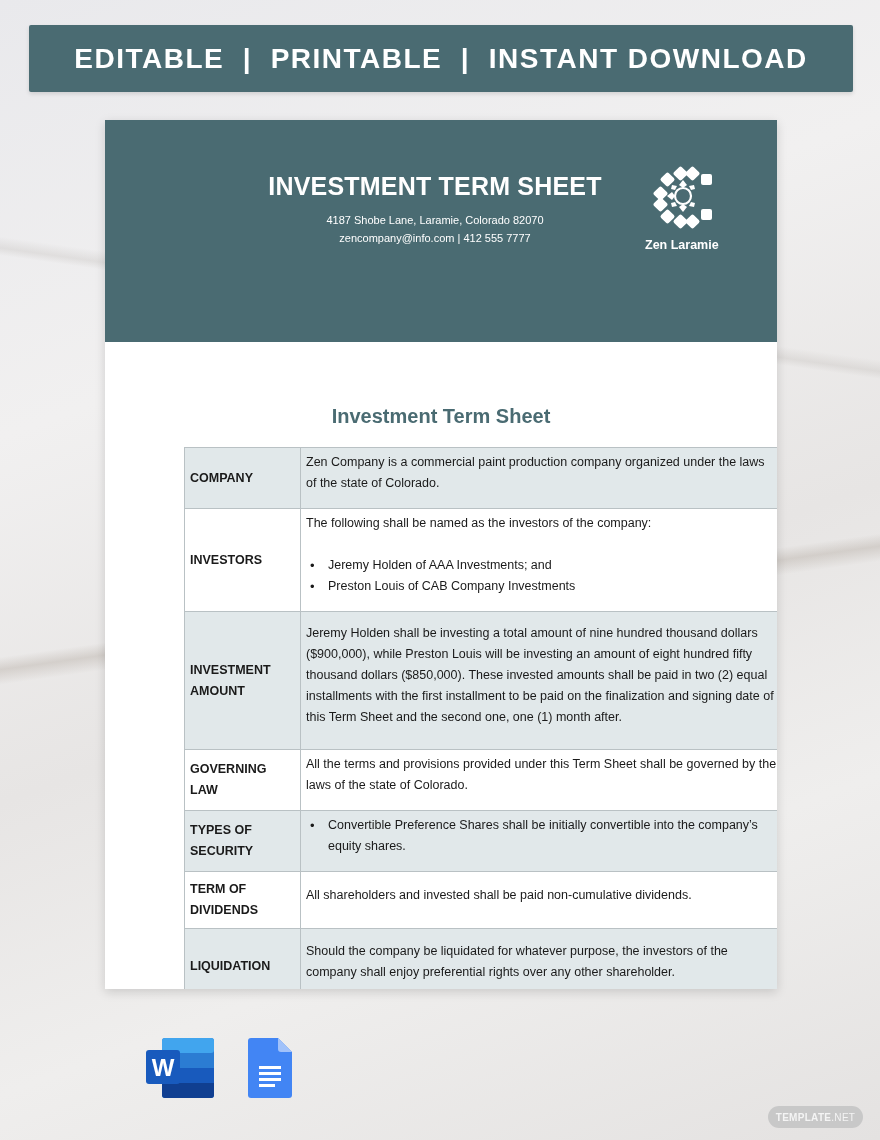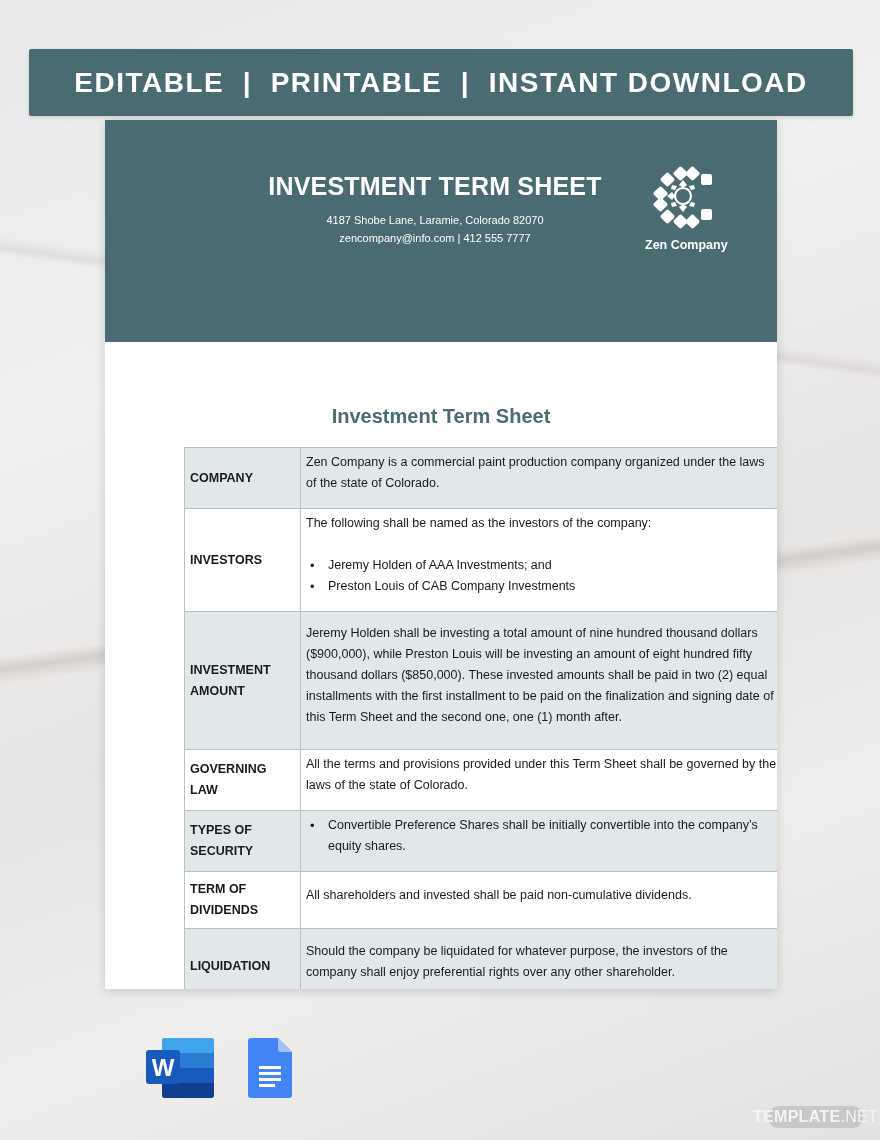--- a/index.html
+++ b/index.html
@@ -10,21 +10,20 @@
     background:
       linear-gradient(172deg, rgba(255,255,255,0) 52%, rgba(170,160,150,0.35) 53%, rgba(255,255,255,0) 54.2%),
       linear-gradient(8deg, rgba(255,255,255,0) 70%, rgba(180,175,170,0.25) 70.6%, rgba(255,255,255,0) 71.5%),
       linear-gradient(160deg, #e9e9ec 0%, #f1f0f0 30%, #e7e5e4 55%, #efeeed 75%, #e4e2e1 100%);
   }
   .banner {
     position: absolute; left: 29px; top: 25px; width: 824px; height: 67px;
     background: #4a6b72; border-radius: 2px;
     display: flex; align-items: center; justify-content: center;
     box-shadow: 0 2px 4px rgba(0,0,0,0.12);
-    margin-top: 24px;
   }
   .banner span {
     color: #ffffff; font-weight: bold; font-size: 28px; letter-spacing: 1.5px;
     font-family: "Liberation Sans", sans-serif;
   }
   .doc {
     position: absolute; left: 105px; top: 120px; width: 672px; height: 869px;
     background: #ffffff;
     box-shadow: 0 3px 10px rgba(0,0,0,0.15);
     overflow: hidden;
@@ -75,21 +74,21 @@
   ul.bullets li::before {
     content: "•"; position: absolute; left: 4px; top: 0; font-size: 13px;
   }
   .gap { height: 21px; }
   .word-icon { position: absolute; left: 146px; top: 1038px; width: 68px; height: 60px; }
   .docs-icon { position: absolute; left: 248px; top: 1038px; width: 44px; height: 60px; }
   .watermark {
     position: absolute; left: 768px; top: 1106px; width: 95px; height: 22px;
     background: #c8c8c8; border-radius: 11px;
     display: flex; align-items: center; justify-content: center;
-    color: #f4f4f4; font-size: 16px; font-weight: bold; letter-spacing: 0.3px;
+    color: #f4f4f4; font-size: 10px; font-weight: bold; letter-spacing: 0.3px;
   }
 </style>
 </head>
 <body>
 
 <div class="banner">
   <span style="white-space: pre;">EDITABLE  |  PRINTABLE  |  INSTANT DOWNLOAD</span>
 </div>
 
 <div class="doc">
@@ -113,21 +112,21 @@
         <rect x="48" y="43" width="11" height="11" rx="2"></rect>
         <path d="M30 14 L34 19 L30 22 L26 19 Z"></path>
         <path d="M30 46 L34 41 L30 38 L26 41 Z"></path>
         <path d="M14 30 L19 26 L22 30 L19 34 Z"></path>
         <path d="M19 19 L24 20 L22 24 L18 23 Z"></path>
         <path d="M19 41 L24 40 L22 36 L18 37 Z"></path>
         <path d="M41 19 L36 20 L38 24 L42 23 Z"></path>
         <path d="M41 41 L36 40 L38 36 L42 37 Z"></path>
       </g>
     </svg>
-    <div class="logo-name">Zen Company</div>
+    <div class="logo-name">Zen Laramie</div>
   </div>
 
   <div class="sheet-heading">Investment Term Sheet</div>
 
   <table class="terms">
     <tbody>
       <tr class="shaded" style="height:57px;">
         <td class="label">COMPANY</td>
         <td class="value">Zen Company is a commercial paint production company organized under the laws of the state of Colorado.</td>
       </tr>

